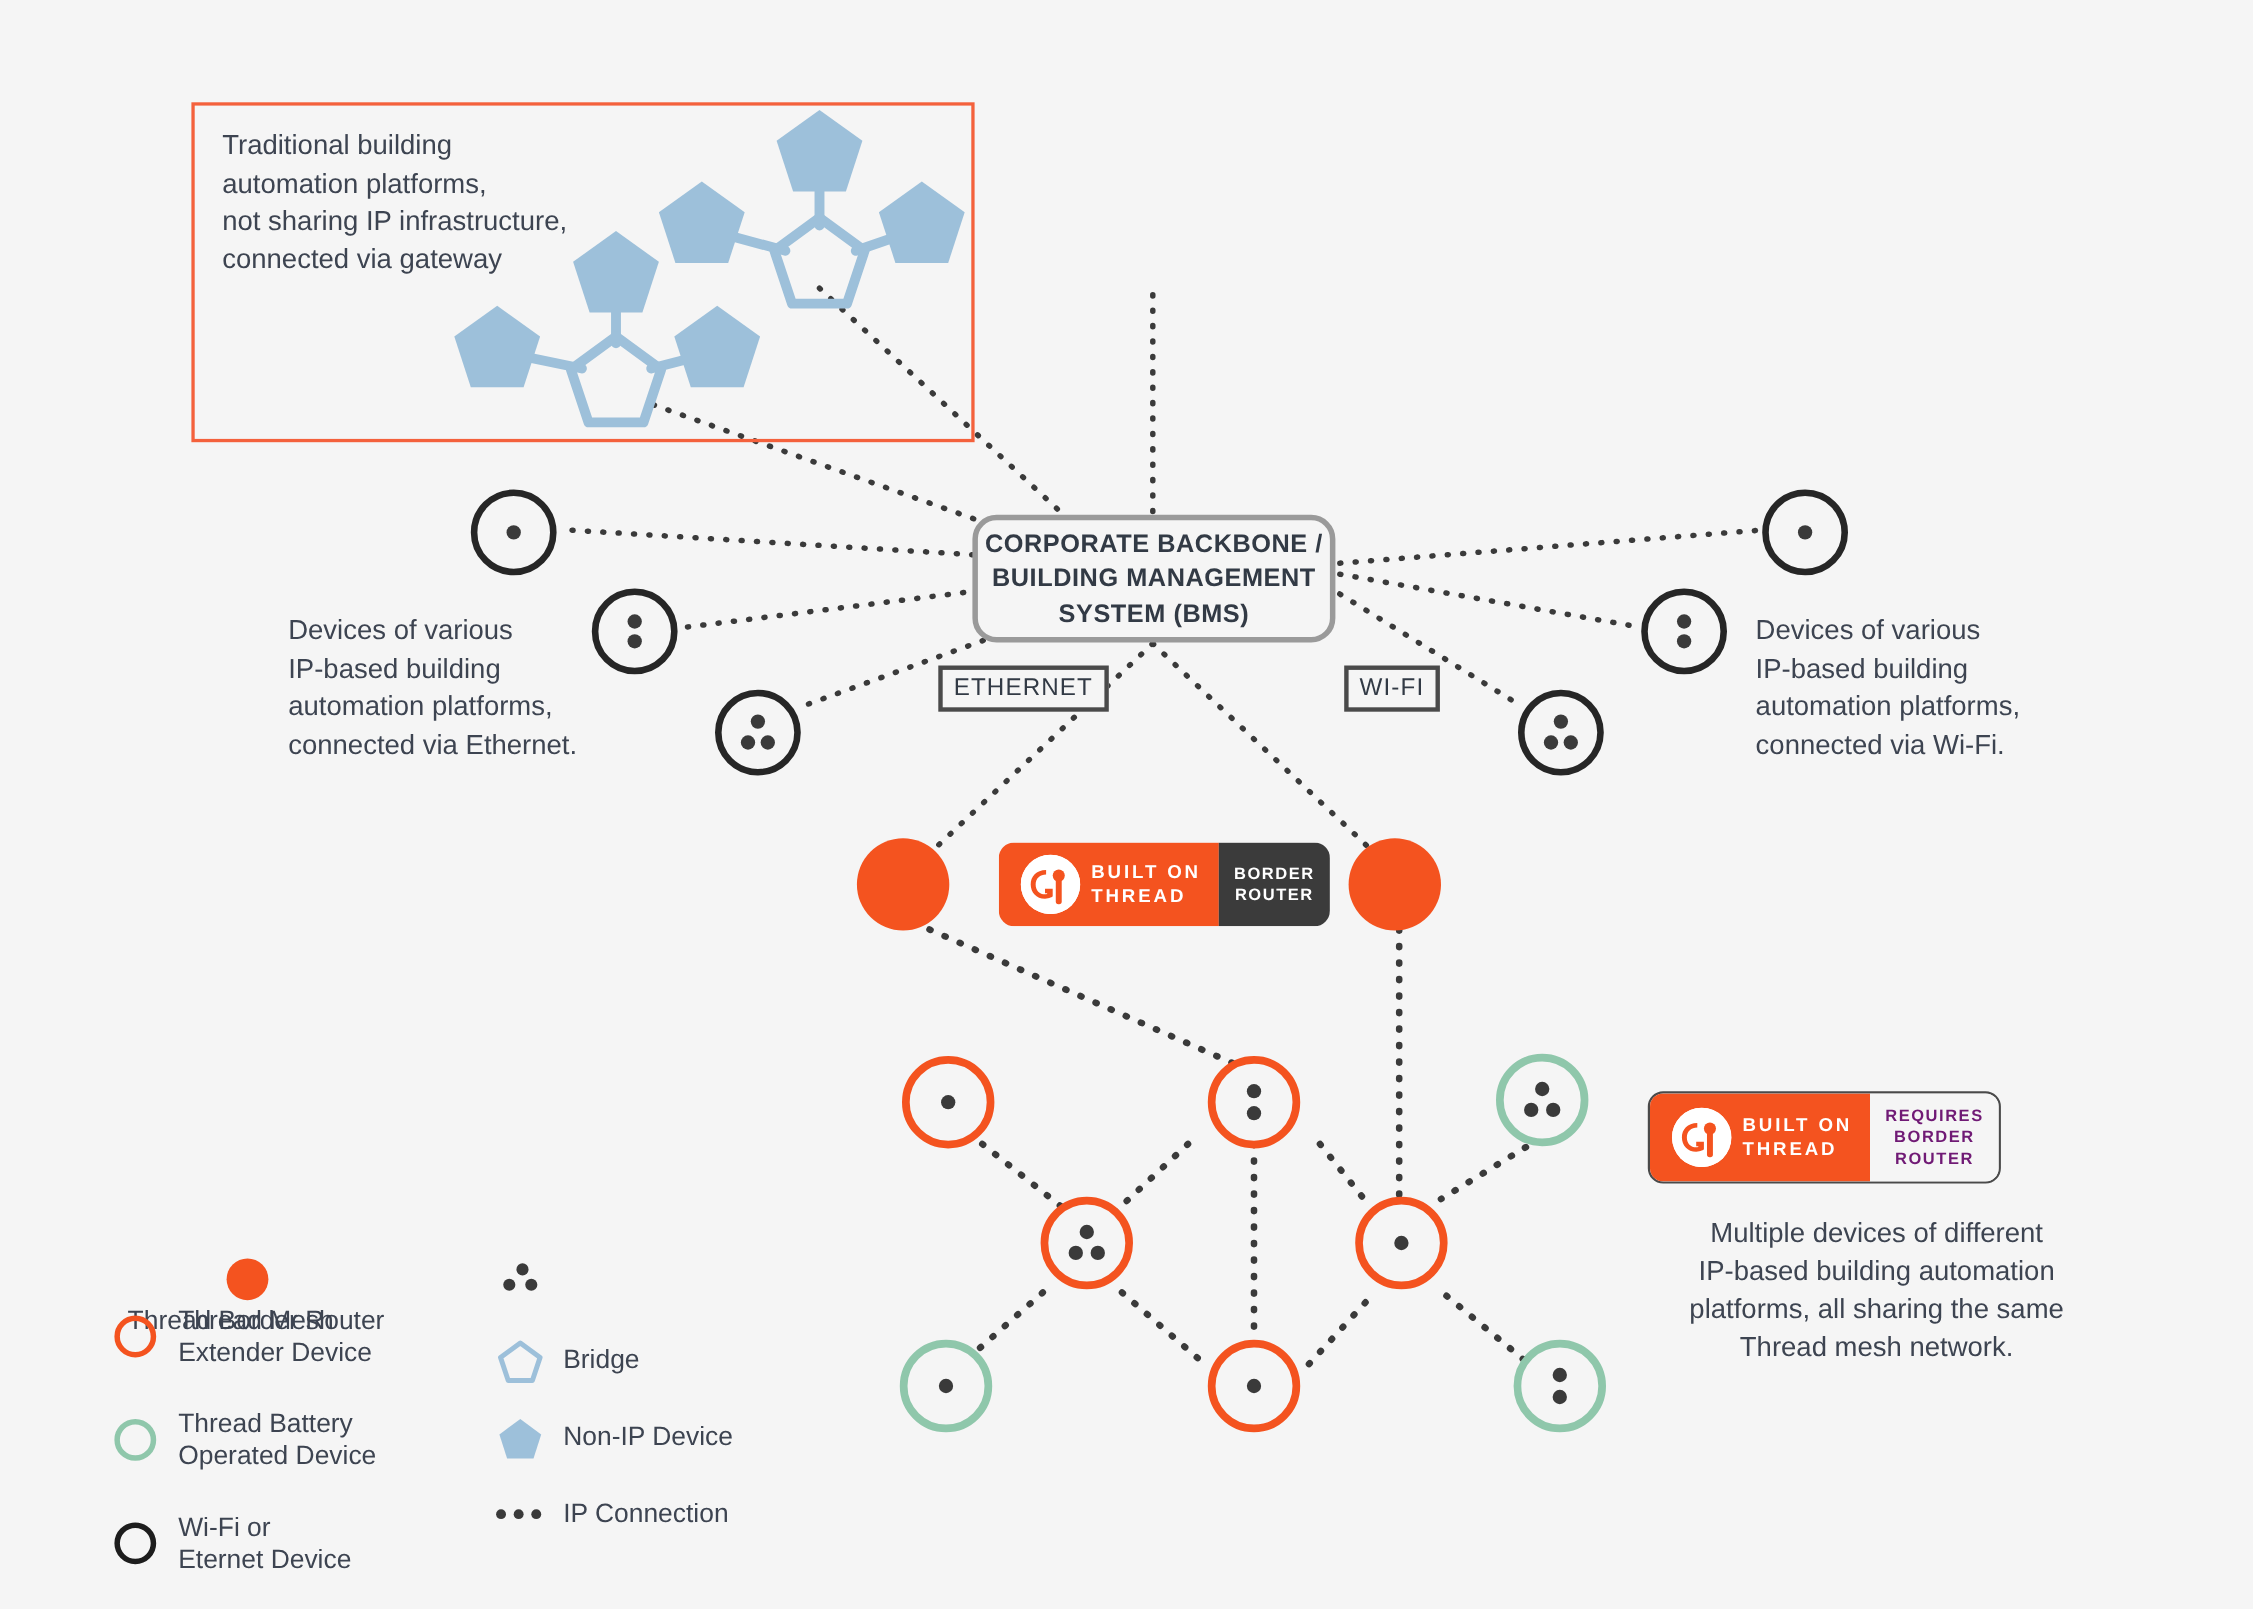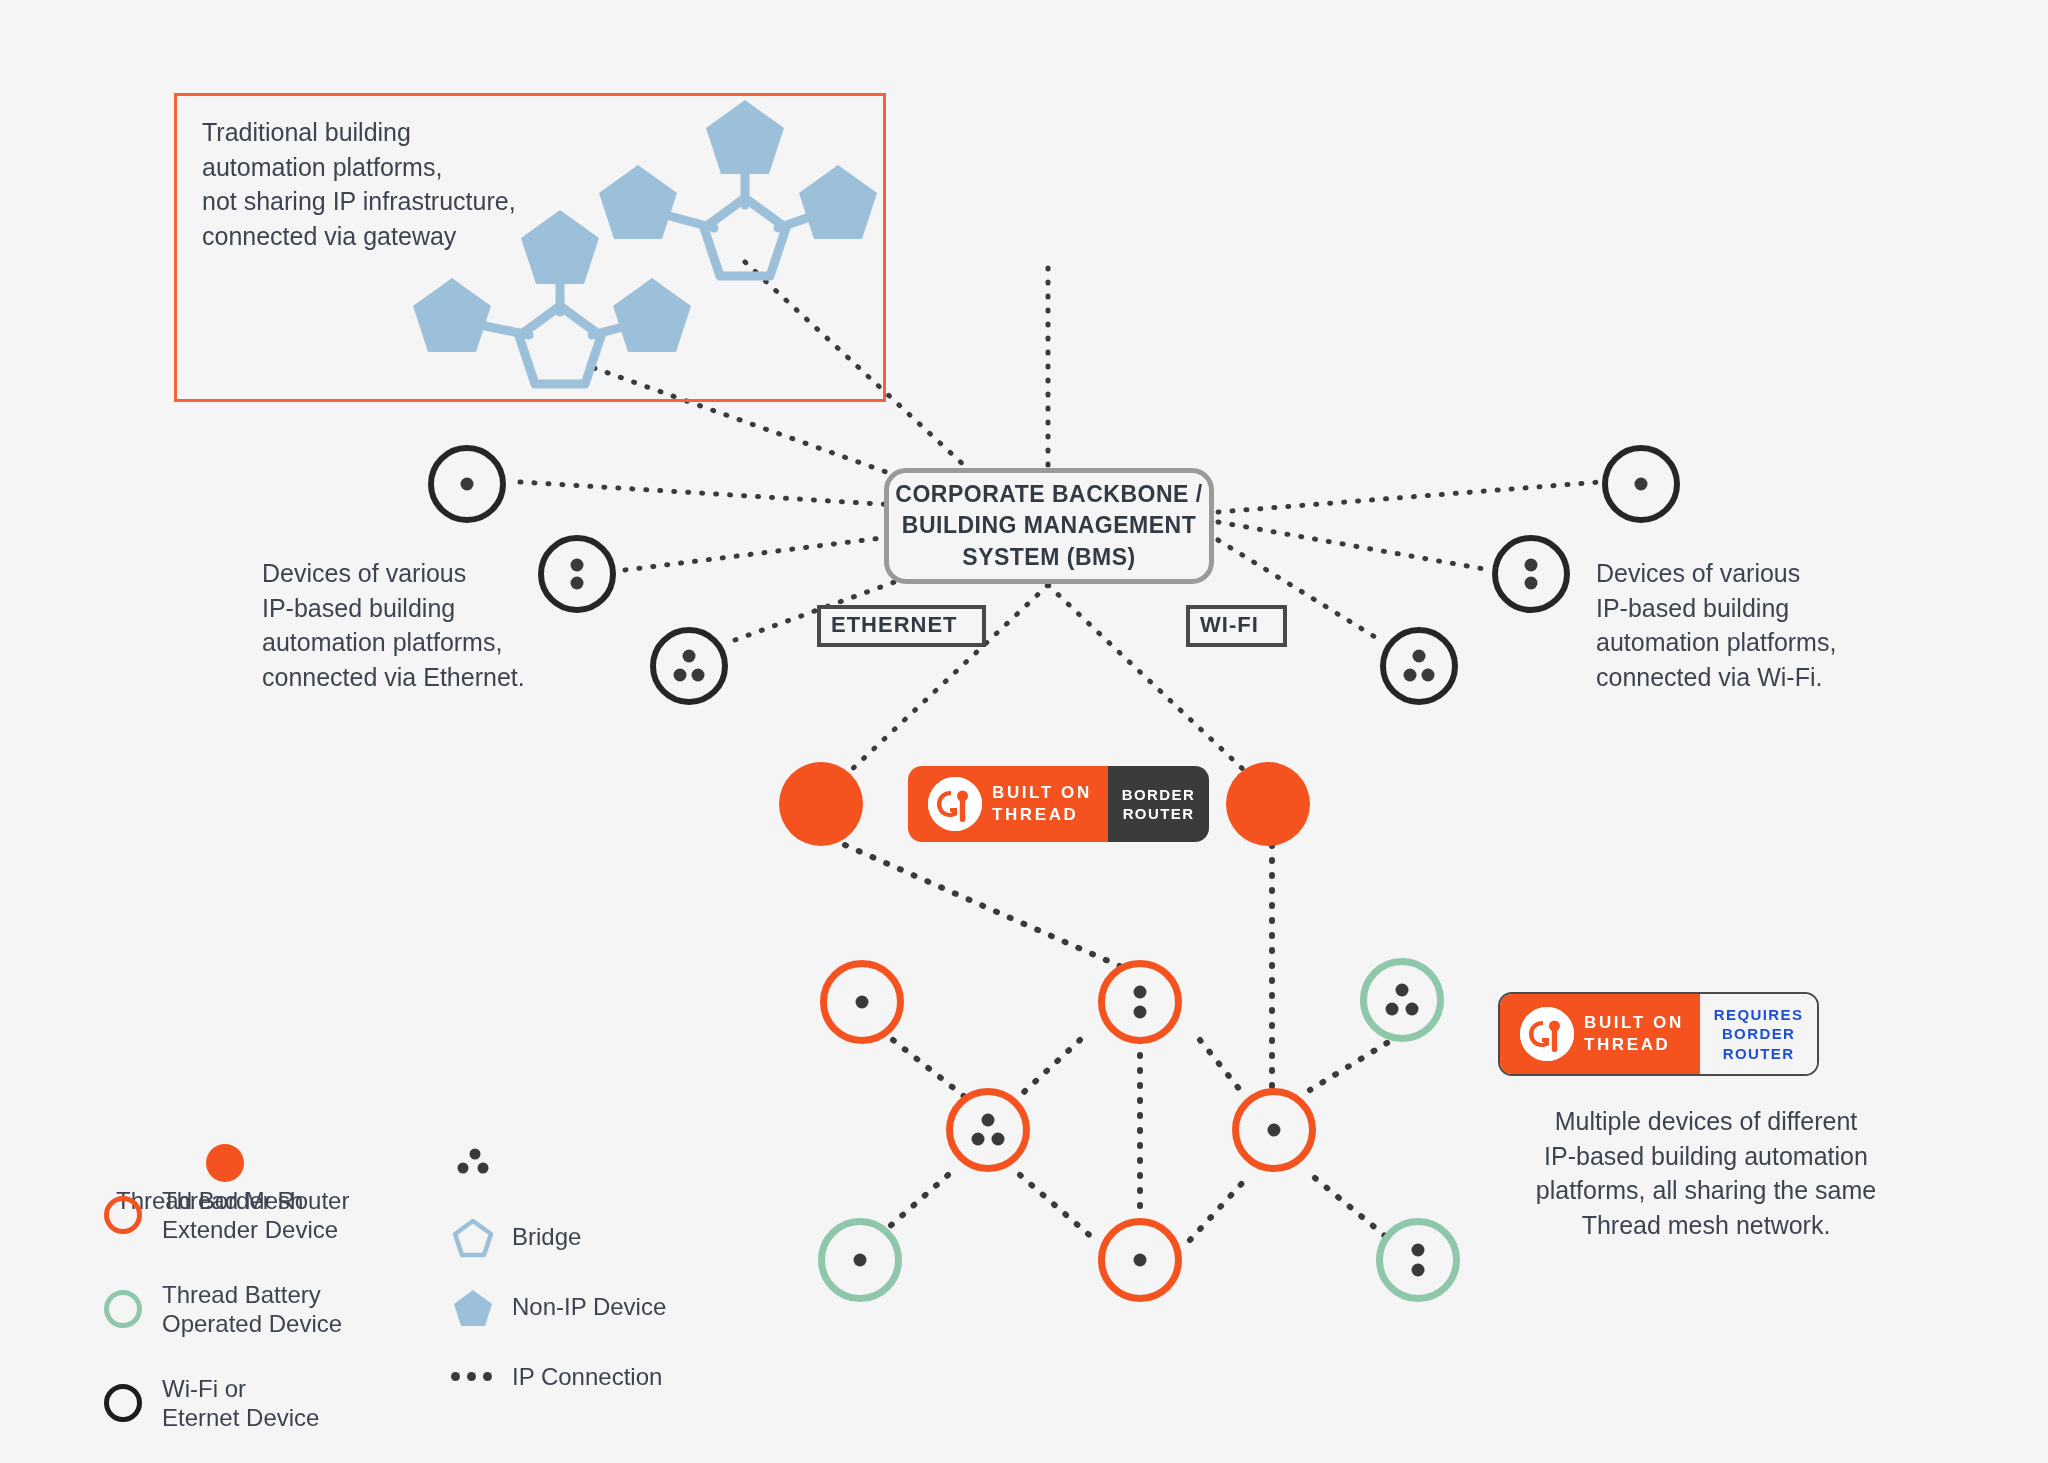--- a/index.html
+++ b/index.html
@@ -70,25 +70,26 @@
     white-space:pre-line;
   }
 
   
   .proto-tag{
     position:absolute;
     border:4px solid #4a4a4a;
     background:#f5f5f5;
     color:#323a45;
     font-size:22px;
-    font-weight:bold;
+    font-weight:normal;
     letter-spacing:1px;
-    padding:3px 24px 5px 10px;
+    padding:3px 10px 5px 10px;
     box-sizing:border-box;
     white-space:nowrap;
+    margin-left:36px;
   }
 
   
   .node{
     position:absolute;
     border-radius:50%;
     box-sizing:border-box;
     display:flex;align-items:center;justify-content:center;
     background:#f5f5f5;
   }
@@ -139,21 +140,21 @@
     padding:0 14px;
   }
   .badge .bright span{
     font-size:15px;font-weight:bold;letter-spacing:1.4px;
     line-height:1.3;text-align:center;white-space:pre-line;
   }
   .badge.dark .bright{background:#3b3b3b;}
   .badge.dark .bright span{color:#ffffff;}
   .badge.light{border:2px solid #4a4a4a;box-sizing:border-box;}
   .badge.light .bright{background:#f5f5f5;}
-  .badge.light .bright span{color:#1d4ed8;}
+  .badge.light .bright span{color:#701a75;}
 
   
   .legend{position:absolute;}
   .legend-row{position:absolute;display:flex;align-items:center;}
   .legend-swatch{
     position:relative;flex:0 0 auto;
     width:46px;height:46px;
     display:flex;align-items:center;justify-content:center;
   }
   .legend-label{

